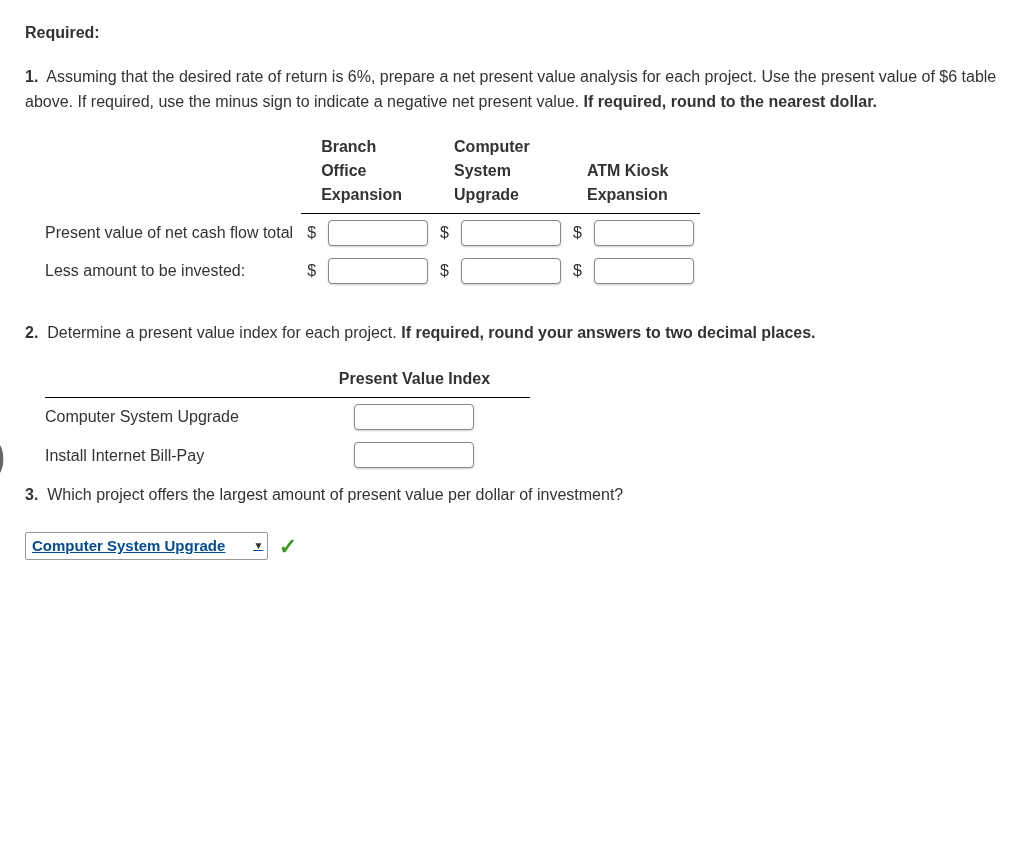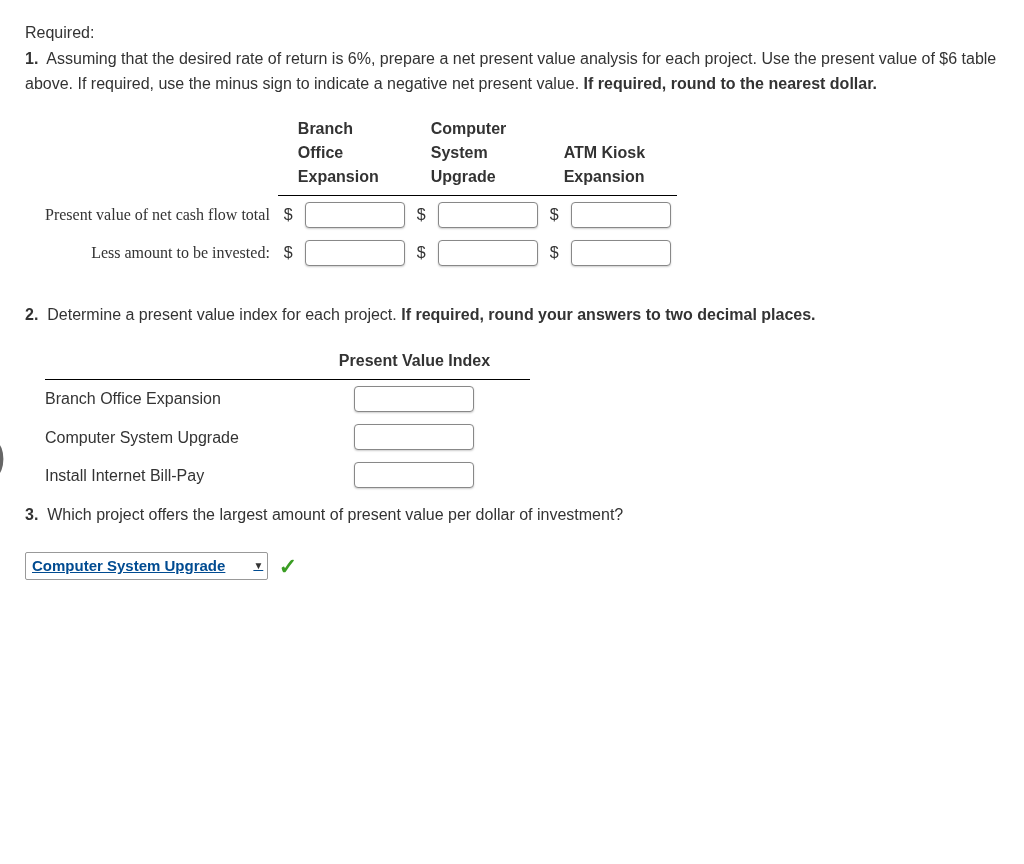--- a/index.html
+++ b/index.html
@@ -6,42 +6,43 @@
     font-family: Verdana, Geneva, sans-serif;
     font-size: 16px;
     color: #333;
     margin: 0;
     padding: 20px 25px;
     line-height: 1.6;
     width: 1024px;
     box-sizing: border-box;
   }
   .required-heading {
-    font-weight: normal;
+    font-weight: bold;
+    margin-bottom: 18px;
     display:block;
   }
   .question-block { margin-bottom: 20px; }
   .qnum { font-weight: bold; }
   .table1 {
     border-collapse: collapse;
     margin: 10px 0 10px 20px;
   }
   .table1 th {
     text-align: left;
     font-weight: bold;
     padding: 0 20px 6px 20px;
     line-height: 1.5;
   }
   .table1 .header-row th { border-bottom: 1.5px solid #000; }
   .table1 td {
     padding: 6px 6px;
     vertical-align: middle;
     white-space: nowrap;
   }
-  .table1 td.label { text-align: right; padding-left:0; padding-right: 8px; font-family: Liberation Serif, serif; }
+  .table1 td.label { text-align: left; padding-left:0; padding-right: 8px; }
   .dollar { text-align: right; padding-right:0; }
   input.num {
     width: 100px;
     height: 26px;
     border: 1px solid #888;
     border-radius: 4px;
     box-shadow: 0 1px 2px rgba(0,0,0,0.2);
     font-size: 15px;
     padding: 1px 4px;
     box-sizing: border-box;
@@ -170,24 +171,20 @@
 
 <table class="table2">
   <thead>
     <tr>
       <th class="noborder" style="padding-left:0;"></th>
       <th>Present Value Index</th>
     </tr>
   </thead>
   <tbody>
     <tr>
-      <td class="label">Branch Office Expansion</td>
-      <td class="inputcell"><input class="num2" type="text" style=""></td>
-    </tr>
-    <tr>
       <td class="label">Computer System Upgrade</td>
       <td class="inputcell"><input class="num2" type="text" style=""></td>
     </tr>
     <tr>
       <td class="label">Install Internet Bill-Pay</td>
       <td class="inputcell"><input class="num2" type="text" style=""></td>
     </tr>
   </tbody>
 </table>
 

